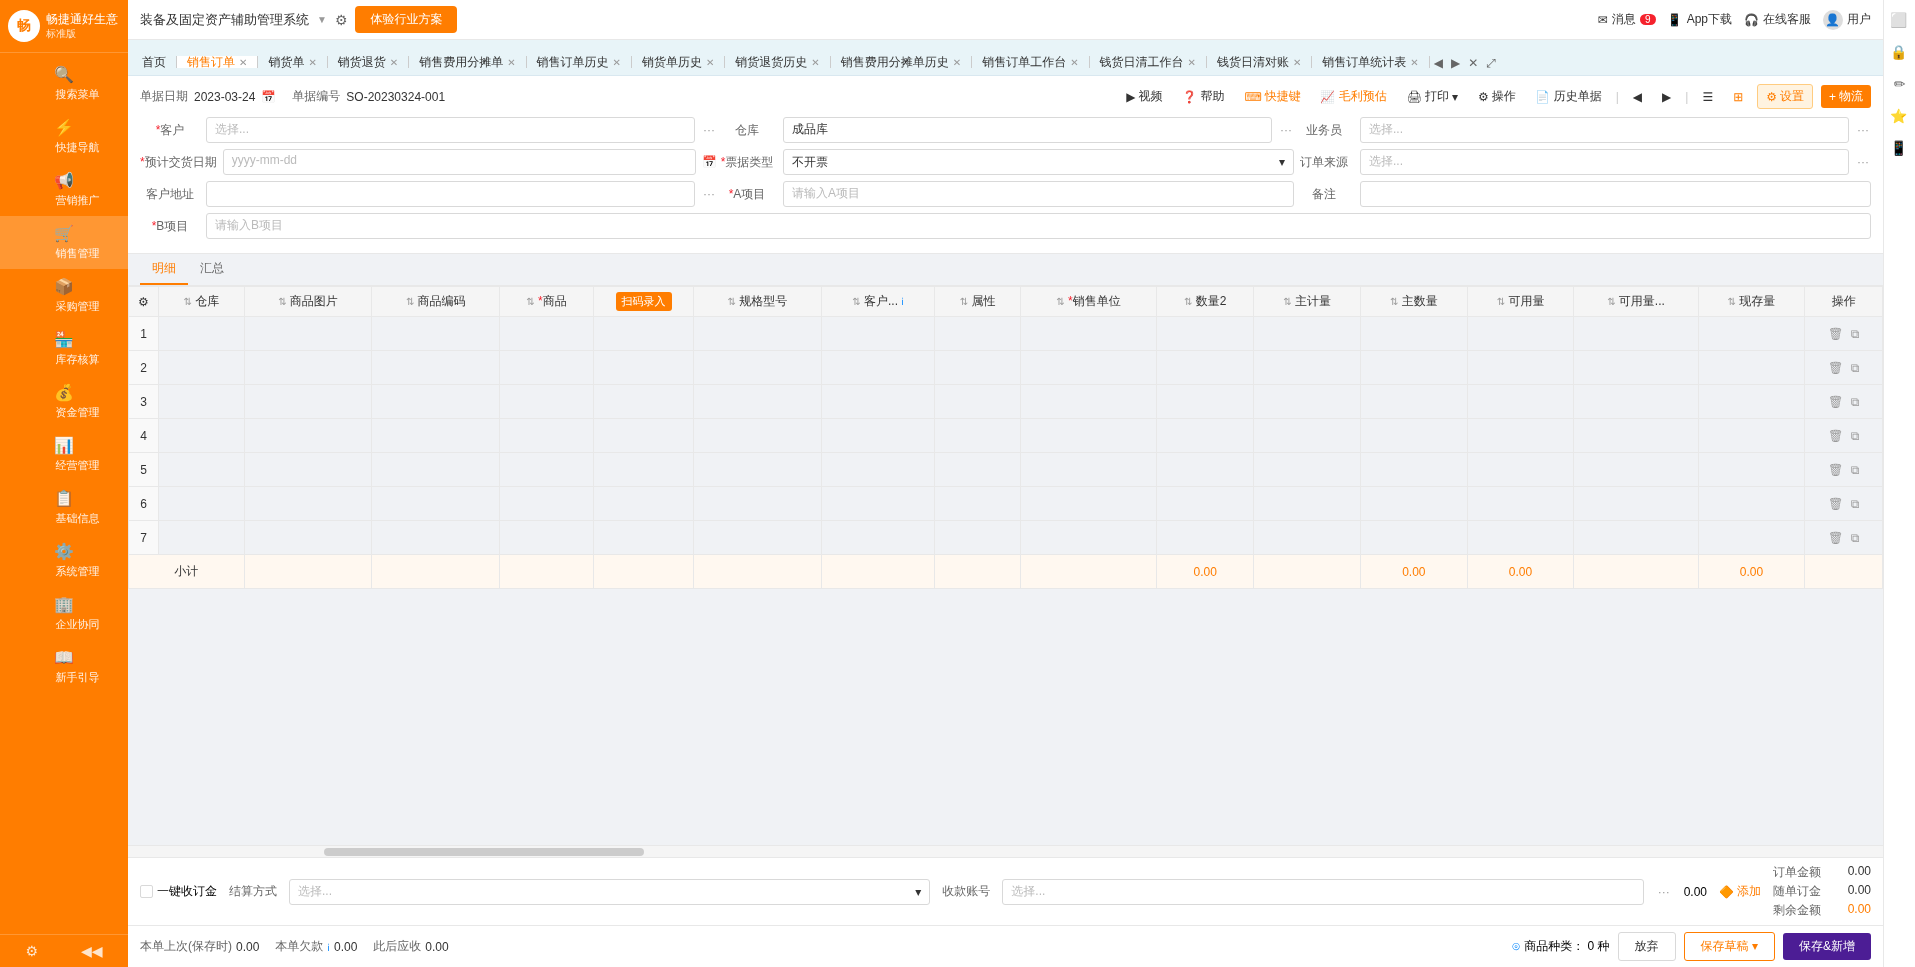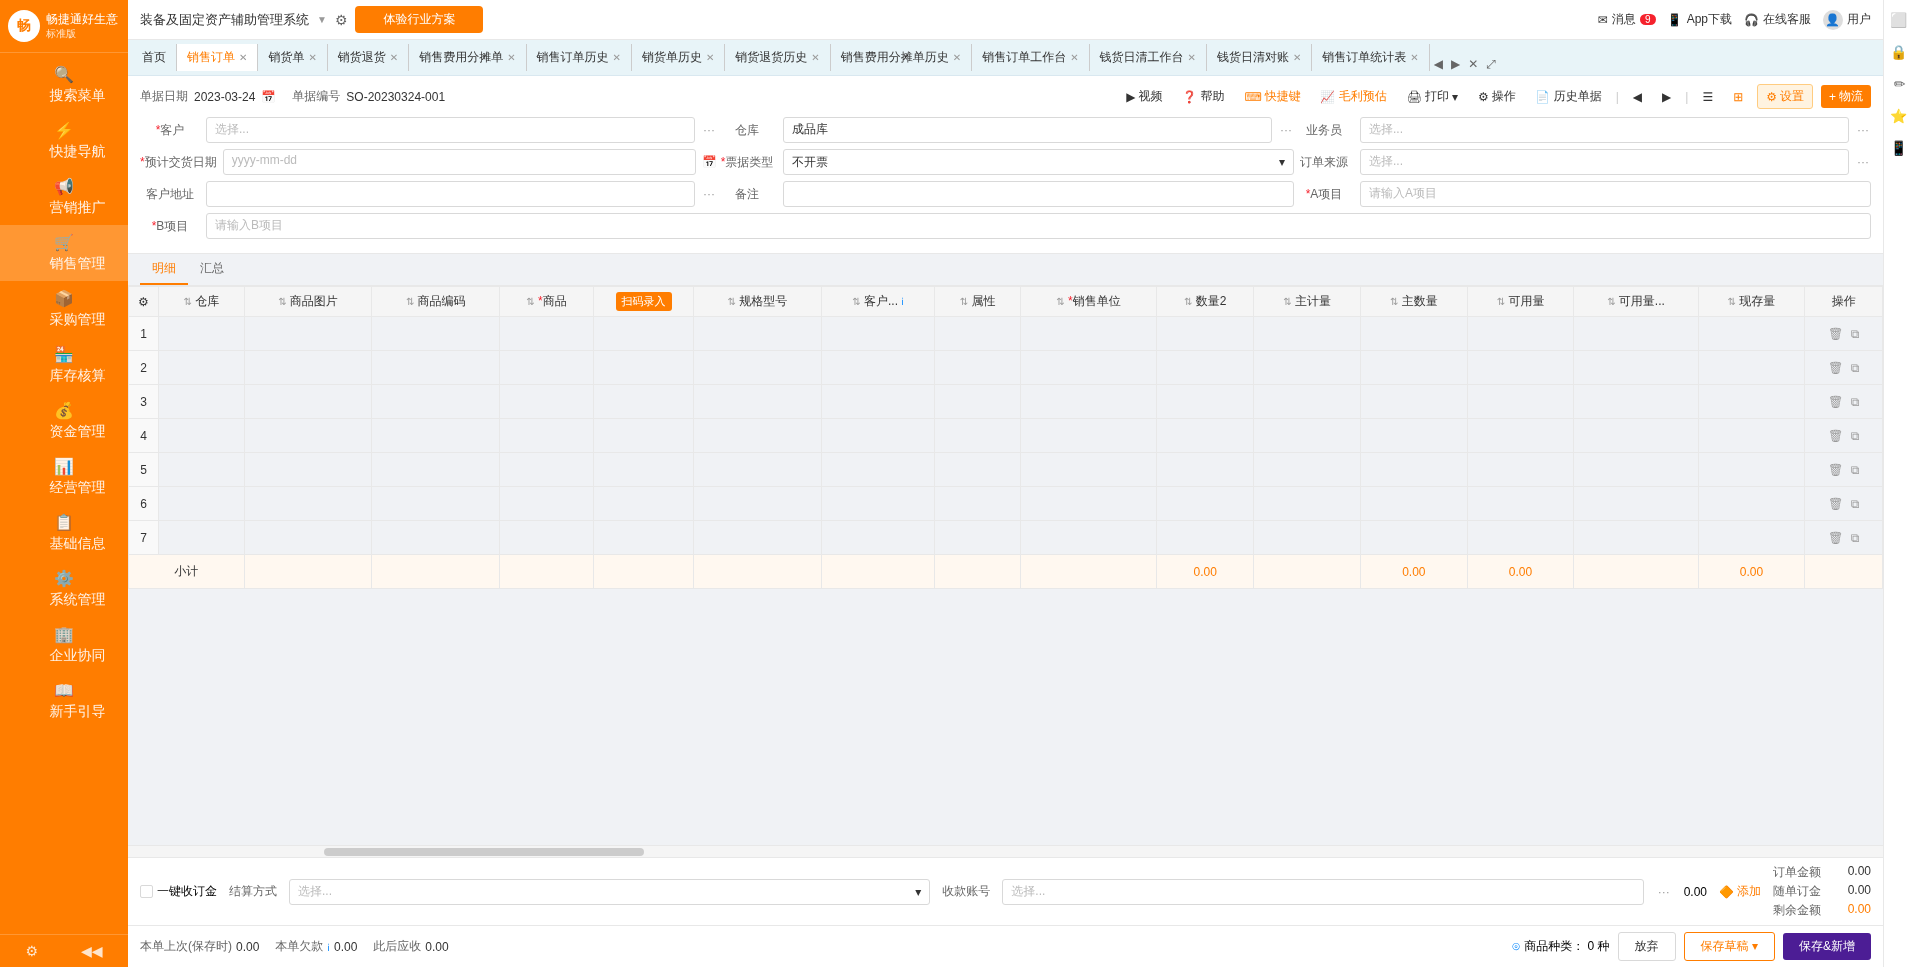--- a/index.html
+++ b/index.html
@@ -7,39 +7,39 @@
 
     
     .sidebar { width: 128px; background: #ff7d00; display: flex; flex-direction: column; height: 100%; flex-shrink: 0; }
     .sidebar-logo { padding: 10px 8px; display: flex; align-items: center; gap: 6px; background: #ff7d00; border-bottom: 1px solid rgba(255,255,255,0.2); }
     .logo-icon { width: 32px; height: 32px; background: #fff; border-radius: 50%; display: flex; align-items: center; justify-content: center; color: #ff7d00; font-weight: bold; font-size: 14px; flex-shrink: 0; }
     .logo-text { color: #fff; font-size: 11px; line-height: 1.3; }
     .sidebar-menu { flex: 1; overflow-y: auto; padding: 4px 0; }
     .sidebar-item { display: flex; flex-direction: column; align-items: center; padding: 8px 4px; cursor: pointer; color: rgba(255,255,255,0.9); gap: 3px; }
     .sidebar-item.active { background: rgba(255,255,255,0.2); }
     .sidebar-item-icon { font-size: 16px; }
-    .sidebar-item-label { font-size: 14px; text-align: center; margin-left: 27px; }
+    .sidebar-item-label { font-size: 11px; text-align: center; margin-left: 27px; }
     .sidebar-bottom { padding: 8px 4px; display: flex; justify-content: space-around; border-top: 1px solid rgba(255,255,255,0.2); }
     .sidebar-bottom-btn { color: rgba(255,255,255,0.8); cursor: pointer; font-size: 14px; }
 
     
     .main { flex: 1; display: flex; flex-direction: column; height: 100%; overflow: hidden; }
 
     
     .topbar { background: #fff; height: 40px; display: flex; align-items: center; padding: 0 12px; gap: 8px; border-bottom: 1px solid #e8e8e8; flex-shrink: 0; }
     .topbar-title { font-size: 13px; color: #333; }
     .topbar-arrow { color: #999; font-size: 10px; }
     .topbar-settings { color: #666; cursor: pointer; font-size: 14px; }
-    .topbar-btn { background: #ff7d00; color: #fff; border: none; padding: 5px 28px; border-radius: 4px; cursor: pointer; font-size: 12px; }
+    .topbar-btn { background: #ff7d00; color: #fff; border: none; padding: 5px 15px; border-radius: 4px; cursor: pointer; font-size: 12px; }
     .topbar-right { margin-left: auto; display: flex; align-items: center; gap: 12px; color: #333; font-size: 12px; }
     .topbar-right-item { display: flex; align-items: center; gap: 4px; cursor: pointer; }
     .badge { background: #f5222d; color: #fff; border-radius: 10px; font-size: 10px; padding: 0 4px; min-width: 16px; text-align: center; }
 
     
-    .tabbar { background: #e8f4f8; height: 36px; display: flex; align-items: flex-end; padding: 4px 4px; border-bottom: 1px solid #d9e8f0; flex-shrink: 0; overflow: hidden; }
+    .tabbar { background: #e8f4f8; height: 36px; display: flex; align-items: flex-start; padding: 16px 4px; border-bottom: 1px solid #d9e8f0; flex-shrink: 0; overflow: hidden; }
     .tab { padding: 6px 10px; cursor: pointer; color: #333; white-space: nowrap; font-size: 12px; display: flex; align-items: center; gap: 4px; border-right: 1px solid #ccc; height: 100%; }
     .tab.active { background: #fff; color: #ff7d00; font-weight: 500; }
     .tab-close { color: #999; font-size: 10px; }
     .tab-nav { display: flex; align-items: center; padding: 0 4px; color: #666; cursor: pointer; }
 
     
     .form-area { background: #fff; flex-shrink: 0; padding: 8px 12px; border-bottom: 1px solid #e8e8e8; }
     .form-toolbar { display: flex; align-items: center; justify-content: space-between; margin-bottom: 8px; }
     .form-toolbar-left { display: flex; align-items: center; gap: 16px; }
     .form-field-inline { display: flex; align-items: center; gap: 6px; }
@@ -362,26 +362,26 @@
       </div>
     </div>
 
     <div class="form-row">
       <div class="form-cell">
         <span class="form-cell-label">客户地址</span>
         <div class="form-input"></div>
         <span class="dots-btn">···</span>
       </div>
       <div class="form-cell">
+        <span class="form-cell-label"><span class="required">*</span><span>A项目</span></span>
+        <div class="form-input placeholder">请输入A项目</div>
+      </div>
+      <div class="form-cell">
         <span class="form-cell-label">备注</span>
         <div class="form-input" style="flex:2;"></div>
-      </div>
-      <div class="form-cell">
-        <span class="form-cell-label"><span class="required">*</span><span>A项目</span></span>
-        <div class="form-input placeholder">请输入A项目</div>
       </div>
     </div>
 
     <div class="form-row">
       <div class="form-cell">
         <span class="form-cell-label"><span class="required">*</span><span>B项目</span></span>
         <div class="form-input placeholder">请输入B项目</div>
       </div>
     </div>
   </div>

